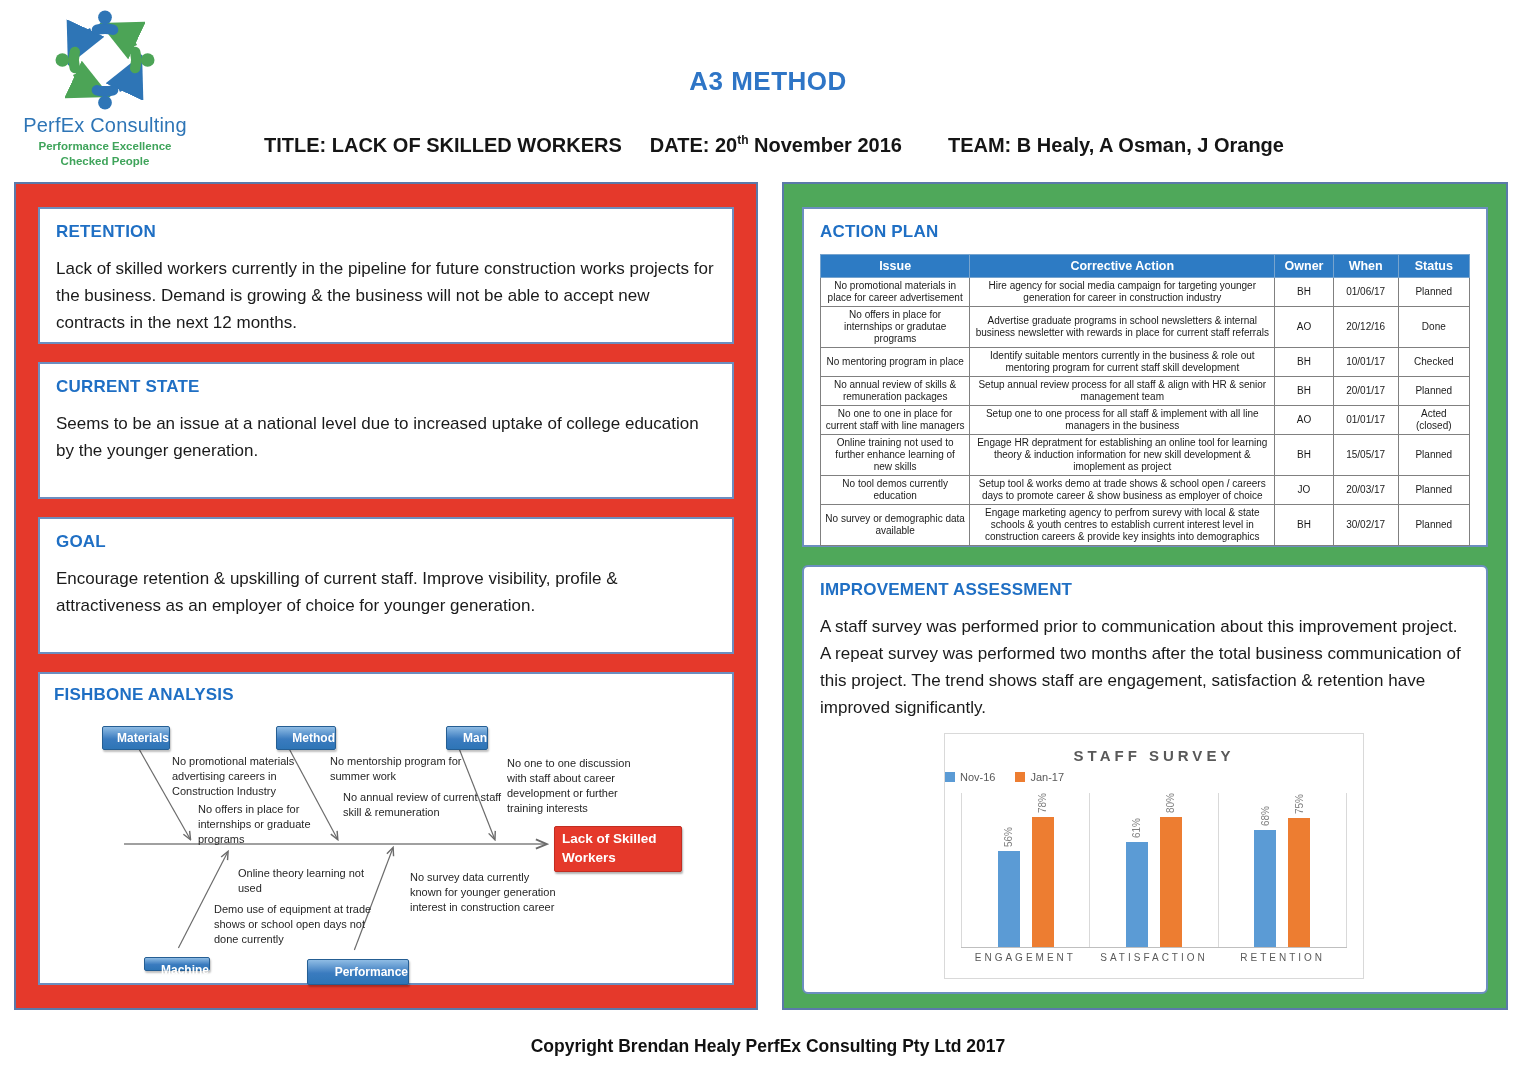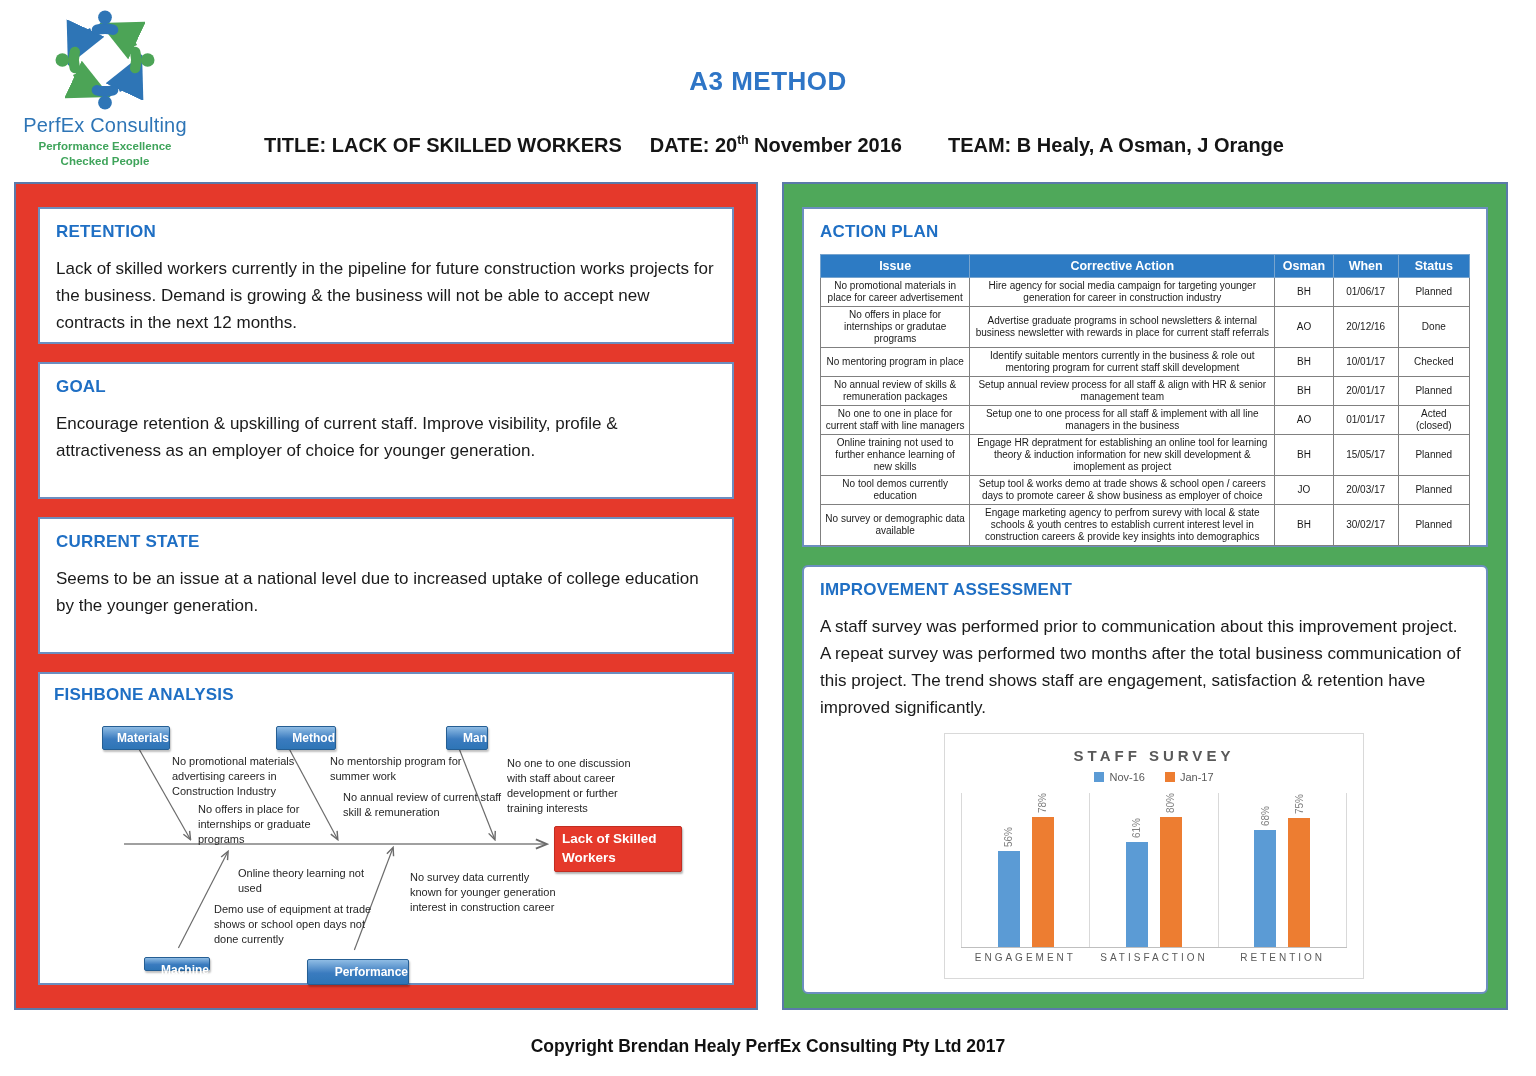--- a/index.html
+++ b/index.html
@@ -43,21 +43,21 @@
   
   .ap-table { width:100%; border-collapse:collapse; margin-top:12px; table-layout:fixed; }
   .ap-table th { background:#2D7BC4; color:#fff; font-size:12.5px; font-weight:bold; padding:4px 2px; border:1px solid #77A4CE; }
   .ap-table td { border:1px solid #808080; font-size:10px; line-height:1.2; color:#1a1a1a; text-align:center; padding:2px 4px; vertical-align:middle; }
   .col-issue  { width:23%; } .col-action { width:47%; } .col-owner { width:9%; }
   .col-when   { width:10%; } .col-status { width:11%; }
 
   
   .chart-box { position:relative; width:420px; height:246px; border:1px solid #D9D9D9; background:#fff; margin:12px 0 0 124px; }
   .chart-title { text-align:center; margin-top:13px; font-size:15px; font-weight:bold; letter-spacing:4px; color:#595959; }
-  .chart-legend { display:flex; justify-content:center; gap:20px; margin-top:7px; }
+  .chart-legend { display:flex; justify-content:flex-start; gap:20px; margin-top:7px; }
   .legend-item { display:inline-flex; align-items:center; gap:5px; font-size:11px; color:#595959; }
   .legend-swatch { width:10px; height:10px; display:inline-block; }
   .plot { position:relative; display:flex; margin:10px 16px 0 16px; height:155px; border-bottom:1px solid #BFBFBF; }
   .plot-group { flex:1 1 0; display:flex; align-items:flex-end; justify-content:center; gap:12px; border-left:1px solid #D9D9D9; }
   .plot-group:last-child { border-right:1px solid #D9D9D9; }
   .bar-col { display:flex; flex-direction:column; align-items:center; justify-content:flex-end; width:22px; height:100%; }
   .bar-label { writing-mode:vertical-rl; transform:rotate(180deg); font-size:10px; color:#7F7F7F; margin-bottom:4px; white-space:nowrap; }
   .bar { width:22px; }
   .cat-row { display:flex; margin:4px 16px 0 16px; }
   .cat-cell { flex:1 1 0; text-align:center; font-size:10px; letter-spacing:3px; color:#595959; }
@@ -106,28 +106,28 @@
     <span>TITLE: LACK OF SKILLED WORKERS</span><span class="seg-gap1"><span>DATE: 20</span><sup>th</sup><span> November 2016</span></span><span class="seg-gap2">TEAM: B Healy, A Osman, J Orange</span>
   </div>
 
   <div class="panel panel-left">
 
     <div class="card card-bg">
       <h2>RETENTION</h2>
       <p>Lack of skilled workers currently in the pipeline for future construction works projects for the business. Demand is growing &amp; the business will not be able to accept new contracts in the next 12 months.</p>
     </div>
 
+    <div class="card card-cs">
+      <h2>CURRENT STATE</h2>
+      <p>Seems to be an issue at a national level due to increased uptake of college education by the younger generation.</p>
+    </div>
+
     <div class="card card-goal">
       <h2>GOAL</h2>
       <p>Encourage retention &amp; upskilling of current staff. Improve visibility, profile &amp; attractiveness as an employer of choice for younger generation.</p>
-    </div>
-
-    <div class="card card-cs">
-      <h2>CURRENT STATE</h2>
-      <p>Seems to be an issue at a national level due to increased uptake of college education by the younger generation.</p>
     </div>
 
     <div class="card card-fish">
       <h2>FISHBONE ANALYSIS</h2>
 
       <svg class="fish-svg" viewBox="0 0 700 318" preserveAspectRatio="none">
         <defs>
           <marker id="fbArrow" markerWidth="9" markerHeight="8" refX="7.5" refY="4" orient="auto">
             <path d="M1,1 L8,4 L1,7" fill="none" stroke="#6b6b6b" stroke-width="1.2"></path>
           </marker>
@@ -171,21 +171,21 @@
           <col class="col-issue">
             <col class="col-action">
             <col class="col-owner">
             <col class="col-when">
             <col class="col-status">
         </colgroup>
         <thead>
             <tr id="ap-head-row">
               <th>Issue</th>
               <th>Corrective Action</th>
-              <th>Osman</th>
+              <th>Owner</th>
               <th>When</th>
               <th>Status</th>
             </tr>
           </thead>
         <tbody id="ap-body">
             <tr>
               <td>No promotional materials in place for career advertisement</td>
               <td>Hire agency for social media campaign for targeting younger generation for career in construction industry</td>
               <td>BH</td>
               <td>01/06/17</td>

